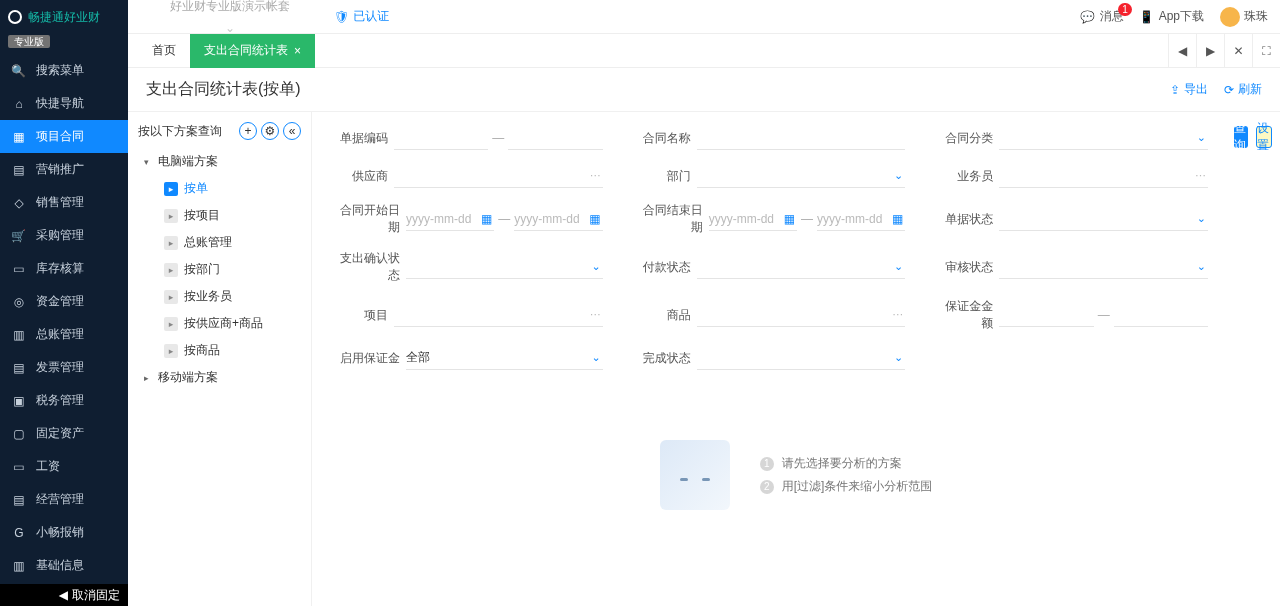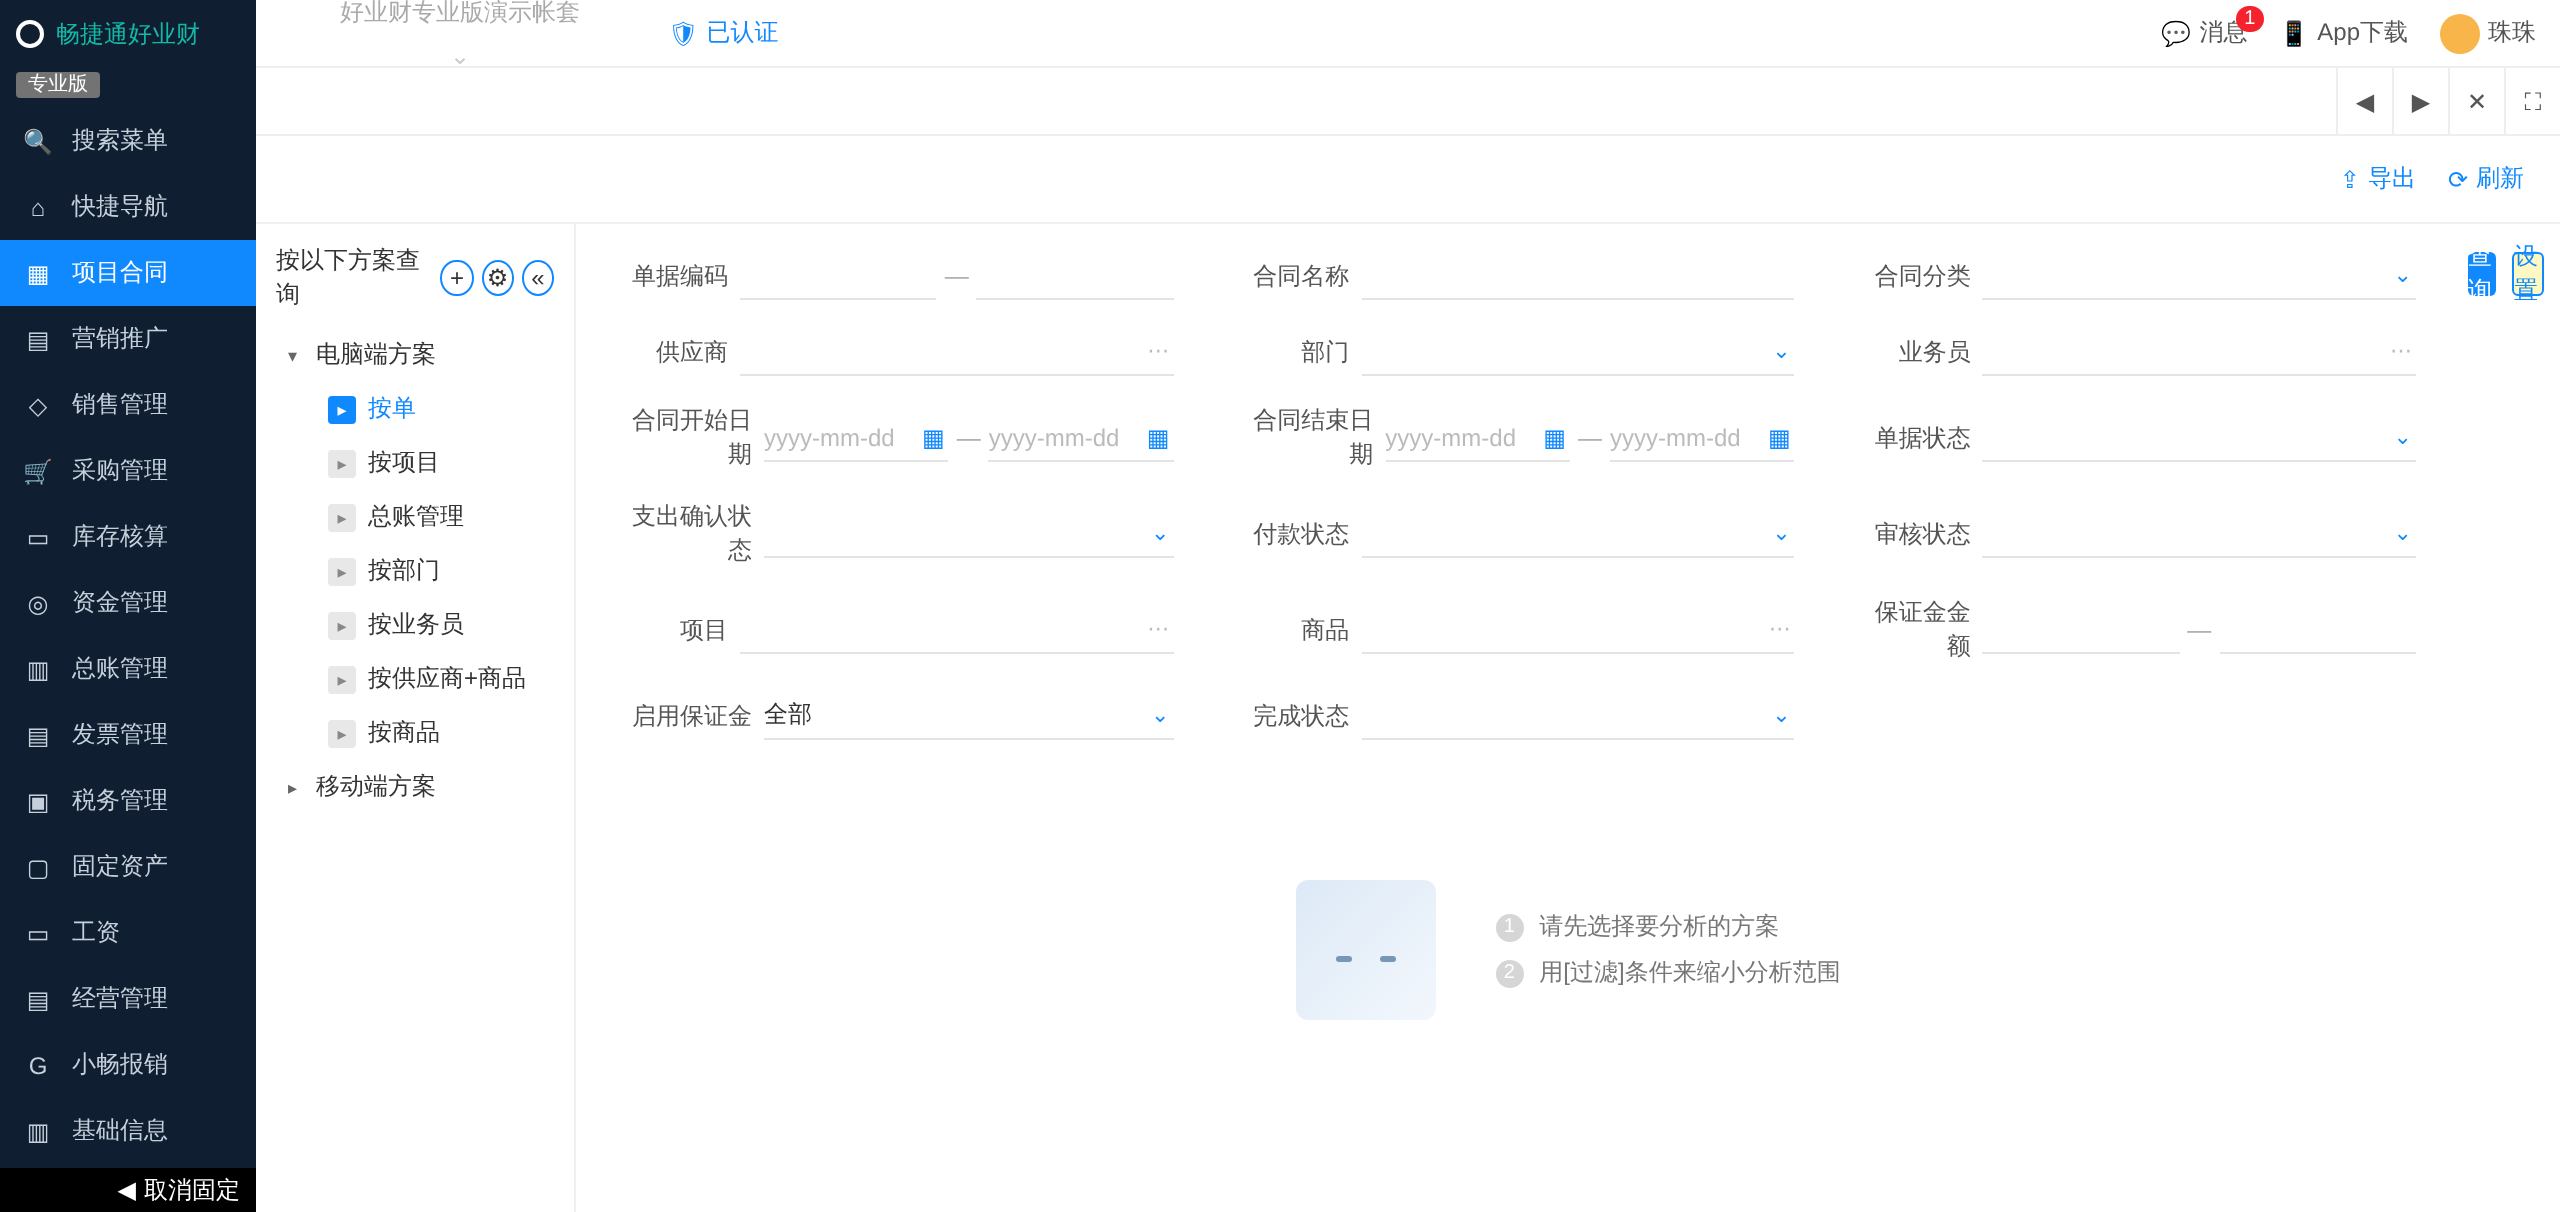--- a/index.html
+++ b/index.html
@@ -36,21 +36,21 @@
 .tab-ctl div { width:28px; height:34px; display:flex; align-items:center; justify-content:center; border-left:1px solid #eee; cursor:pointer; color:#555;}
 
 
 .page-header { height:44px; display:flex; align-items:center; padding:0 18px; border-bottom:1px solid #f0f0f0;}
 .page-title { font-size:16px; color:#333; }
 .pg-actions { margin-left:auto; display:flex; gap:16px;}
 .lnk { color:#1089ff; display:flex; align-items:center; gap:4px; cursor:pointer;}
 
 
 .body { flex:1; display:flex; background:#f5f6f8; min-height:0;}
-.scheme-panel { width:160px; background:#fff; border-right:1px solid #f0f0f0; padding:10px 6px;}
+.scheme-panel { width:184px; background:#fff; border-right:1px solid #f0f0f0; padding:10px 6px;}
 .scheme-head { display:flex; align-items:center; gap:4px; padding:0 4px 8px;}
 .scheme-head span { font-size:12px; color:#333;}
 .rnd { width:18px; height:18px; border:1px solid #1089ff; border-radius:50%; display:flex; align-items:center; justify-content:center; color:#1089ff; font-size:11px; cursor:pointer;}
 .tree-item { display:flex; align-items:center; gap:6px; padding:5px 4px; font-size:12px; color:#333; cursor:pointer;}
 .tree-item.l1 { padding-left:10px;}
 .tree-item.l2 { padding-left:30px;}
 .tree-item.sel { color:#1089ff;}
 .tri { font-size:9px; color:#666; width:8px;}
 .tic { width:14px; height:14px; background:#e8e8e8; border-radius:2px; display:inline-flex; align-items:center; justify-content:center; font-size:9px; color:#888;}
 .tree-item.sel .tic{ background:#1089ff; color:#fff;}
@@ -199,29 +199,39 @@
           <span>App下载</span>
         </div>
         <div class="top-ic">
           <span class="avatar"></span>
           <span>珠珠</span>
         </div>
       </div>
     </div>
 
     <div class="tabbar">
+      <div id="tabs-host" style="display: flex;">
+          <div class="tab">
+            <span>首页</span>
+          </div>
+          <div class="tab active">
+            <span>支出合同统计表</span>
+            <span>×</span>
+          </div>
+        </div>
       <div class="tab-ctl">
         <div>◀</div>
         <div>▶</div>
         <div>✕</div>
         <div>⛶</div>
       </div>
     </div>
 
     <div class="page-header">
+      <div class="page-title">支出合同统计表(按单)</div>
       <div class="pg-actions">
         <div class="lnk">
             <span>⇪</span>
             <span>导出</span>
           </div>
         <div class="lnk">
             <span>⟳</span>
             <span>刷新</span>
           </div>
       </div>

